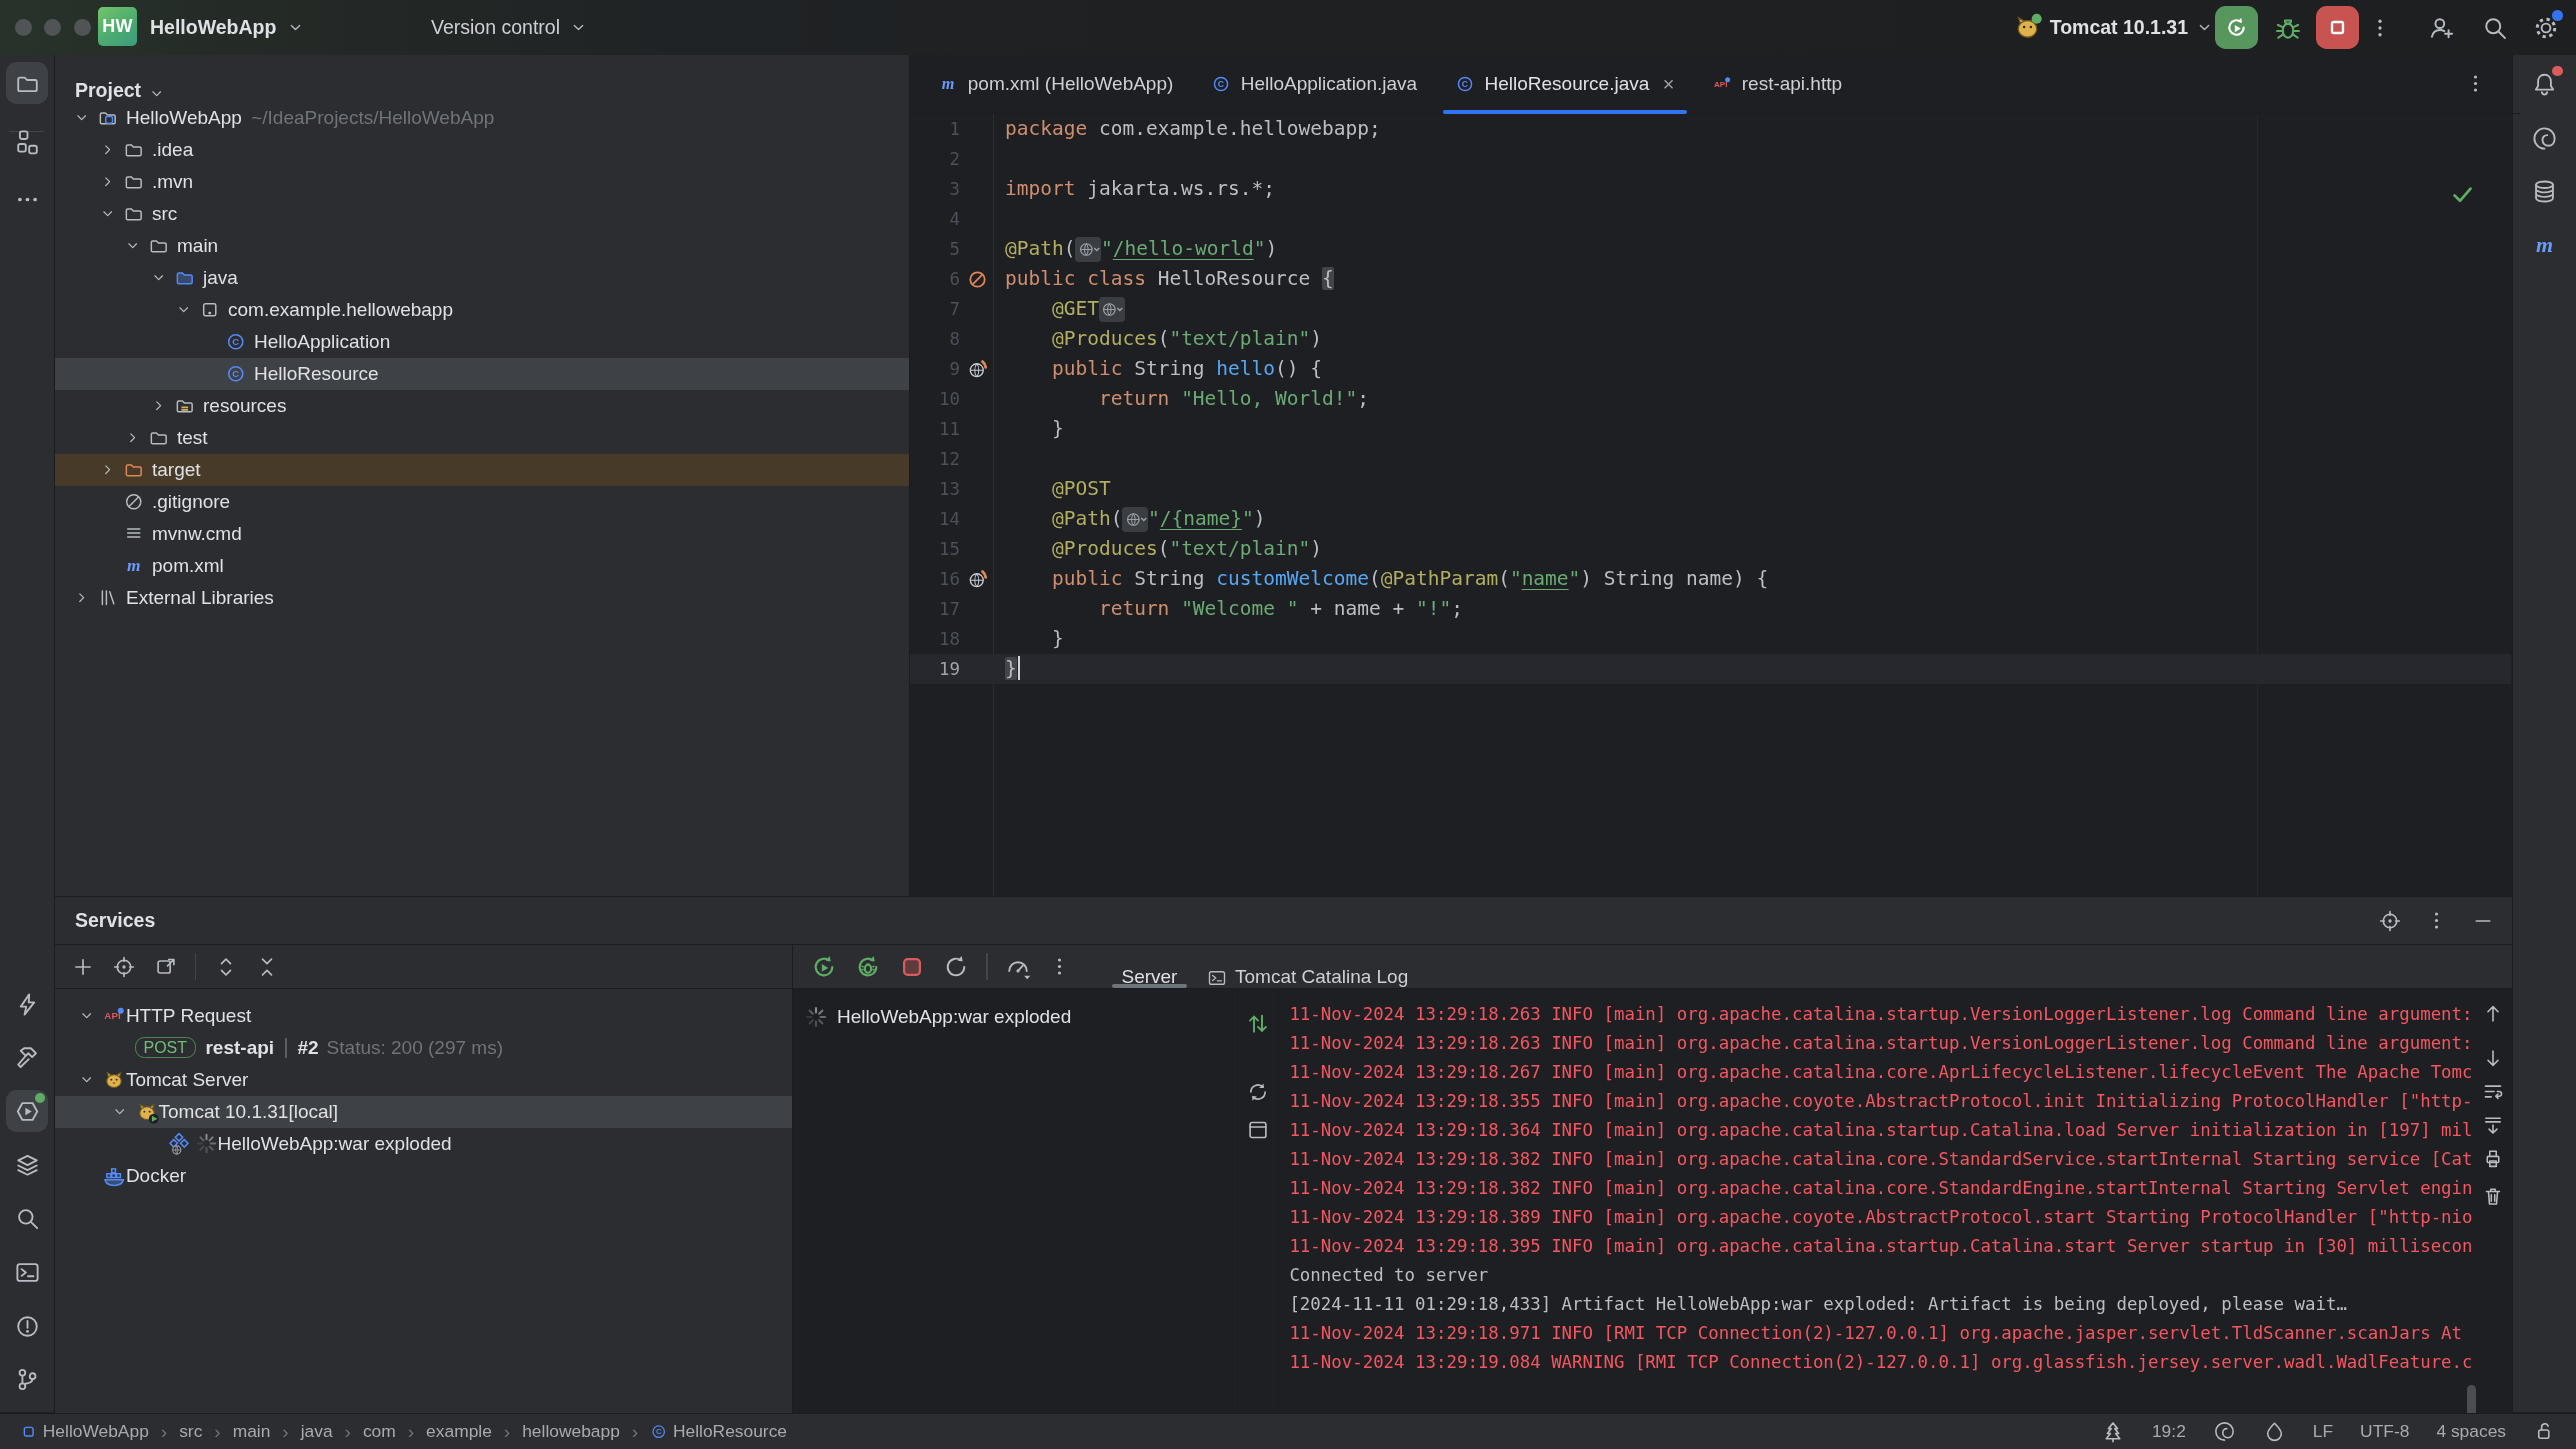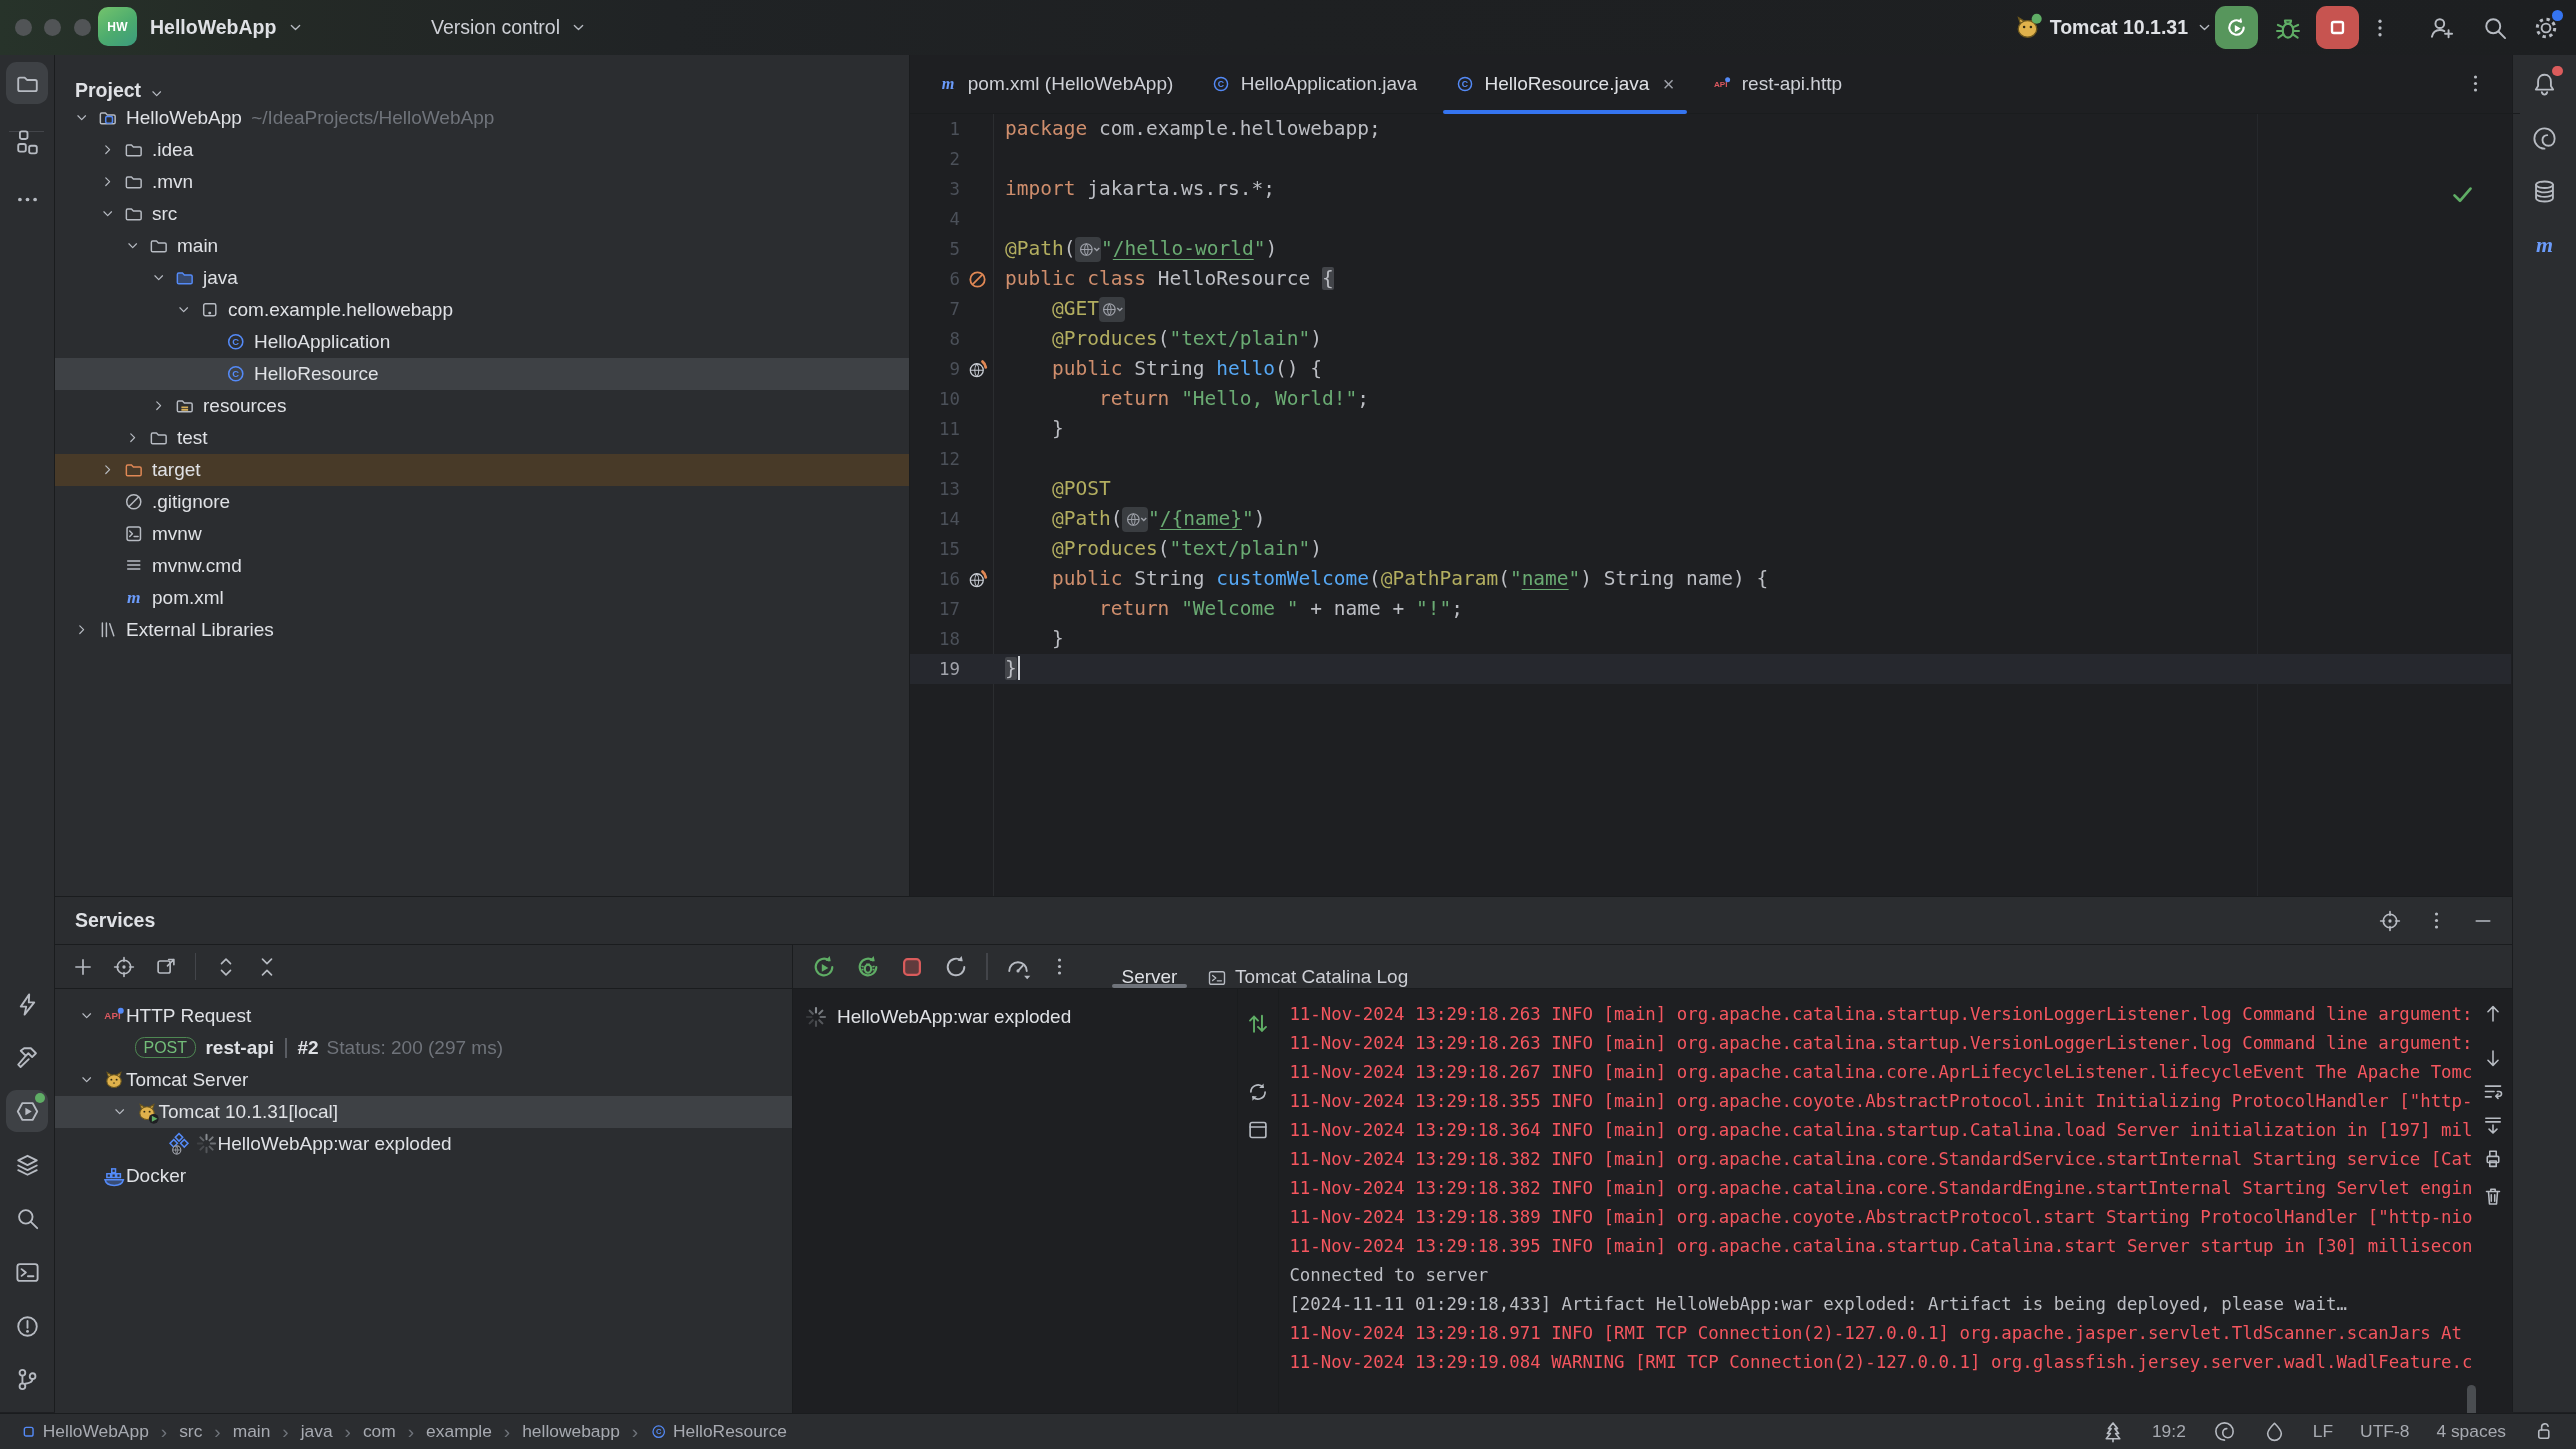--- a/index.html
+++ b/index.html
@@ -1,23 +1,23 @@
 <!DOCTYPE html>
 <html style="font-size:10.7px"><head>
 <meta charset="utf-8">
 <style>
   html,body{margin:0;padding:0;width:2576px;height:1449px;background:#1E1F22;overflow:hidden;
     font-family:"Liberation Sans",sans-serif;-webkit-font-smoothing:antialiased;}
   
   #titlebar{position:absolute;left:0;top:0;width:2576px;height:55px;
     background:linear-gradient(90deg,#27332A 0%,#242A26 10%,#202325 26%,#1E2022 48%,#1D1F21 100%);}
   .traffic{position:absolute;top:19px;width:17.4px;height:17.4px;border-radius:50%;background:#515456}
-  #hw-logo{position:absolute;left:98px;top:7.4px;width:39px;height:39px;border-radius:10px;
+  #hw-logo{position:absolute;left:98px;top:7.4px;width:39px;height:39px;border-radius:5px;
     background:linear-gradient(145deg,#74C46C 0%,#4CAB6E 55%,#3B9B7E 100%);
-    color:#fff;font-weight:800;font-size:12px;display:flex;align-items:center;justify-content:center;letter-spacing:0.3px}
+    color:#fff;font-weight:800;font-size:18px;display:flex;align-items:center;justify-content:center;letter-spacing:0.3px}
   .tb-text{position:absolute;top:0;height:55px;display:flex;align-items:center;gap:9.4px;color:#DFE1E5;font-size:19.5px;font-weight:600}
   .tb-text.dim{color:#CED0D6;font-weight:400}
   .tb-btn{position:absolute;top:6px;width:43px;height:43px;border-radius:10.7px;display:flex;align-items:center;justify-content:center}
   .tb-btn.green{background:#57965C}
   .tb-btn.red{background:#C75450}
   .dot{position:absolute;width:10.7px;height:10.7px;border-radius:50%}
   .dot.red{background:#DB5C5C}.dot.blue{background:#3574F0}.dot.green{background:#5FAD65}
   
   #left-stripe{position:absolute;left:0;top:55px;width:54px;height:1357px;background:#2B2D30;border-right:1.3px solid #1A1C1E}
   #right-stripe{position:absolute;right:0;top:55px;width:63px;height:1357px;background:#2B2D30;border-left:1.3px solid #1A1C1E}
@@ -425,28 +425,20 @@
         <span class="chsp"></span>
         <svg width="21.5" height="21.5" viewBox="0 0 32 32" style="flex:none;display:block;">
           <circle cx="16" cy="16" r="10.5" stroke="#B7BBC2" stroke-width="2.2" fill="none" stroke-linecap="round" stroke-linejoin="round"></circle>
           <path d="M9 23L23 9" stroke="#B7BBC2" stroke-width="2.2" fill="none" stroke-linecap="round" stroke-linejoin="round"></path>
         </svg>
         <span class="tlabel">.gitignore</span>
       </div>
       <div class="trow" style="padding-left: 38px;">
         <span class="chsp"></span>
         <svg width="21.5" height="21.5" viewBox="0 0 32 32" style="flex:none;display:block;">
-          <rect x="6" y="6" width="20" height="20" rx="3" stroke="#B7BBC2" stroke-width="2.2" fill="none" stroke-linecap="round" stroke-linejoin="round"></rect>
-          <path d="M10 12l4 4-4 4M16.5 20h6" stroke="#B7BBC2" stroke-width="2.2" fill="none" stroke-linecap="round" stroke-linejoin="round"></path>
-        </svg>
-        <span class="tlabel">mvnw</span>
-      </div>
-      <div class="trow" style="padding-left: 38px;">
-        <span class="chsp"></span>
-        <svg width="21.5" height="21.5" viewBox="0 0 32 32" style="flex:none;display:block;">
           <path d="M7 9h18M7 15h18M7 21h18" stroke="#B7BBC2" stroke-width="2.2" fill="none" stroke-linecap="round" stroke-linejoin="round"></path>
         </svg>
         <span class="tlabel">mvnw.cmd</span>
       </div>
       <div class="trow" style="padding-left: 38px;">
         <span class="chsp"></span>
         <svg width="21.5" height="21.5" viewBox="0 0 32 32" style="flex:none;display:block;font-size:28px">
           <text x="16" y="24" font-size="26" font-style="italic" font-weight="700" fill="#6B9BFA" text-anchor="middle" font-family="Liberation Serif,serif">m</text>
         </svg>
         <span class="tlabel">pom.xml</span>

